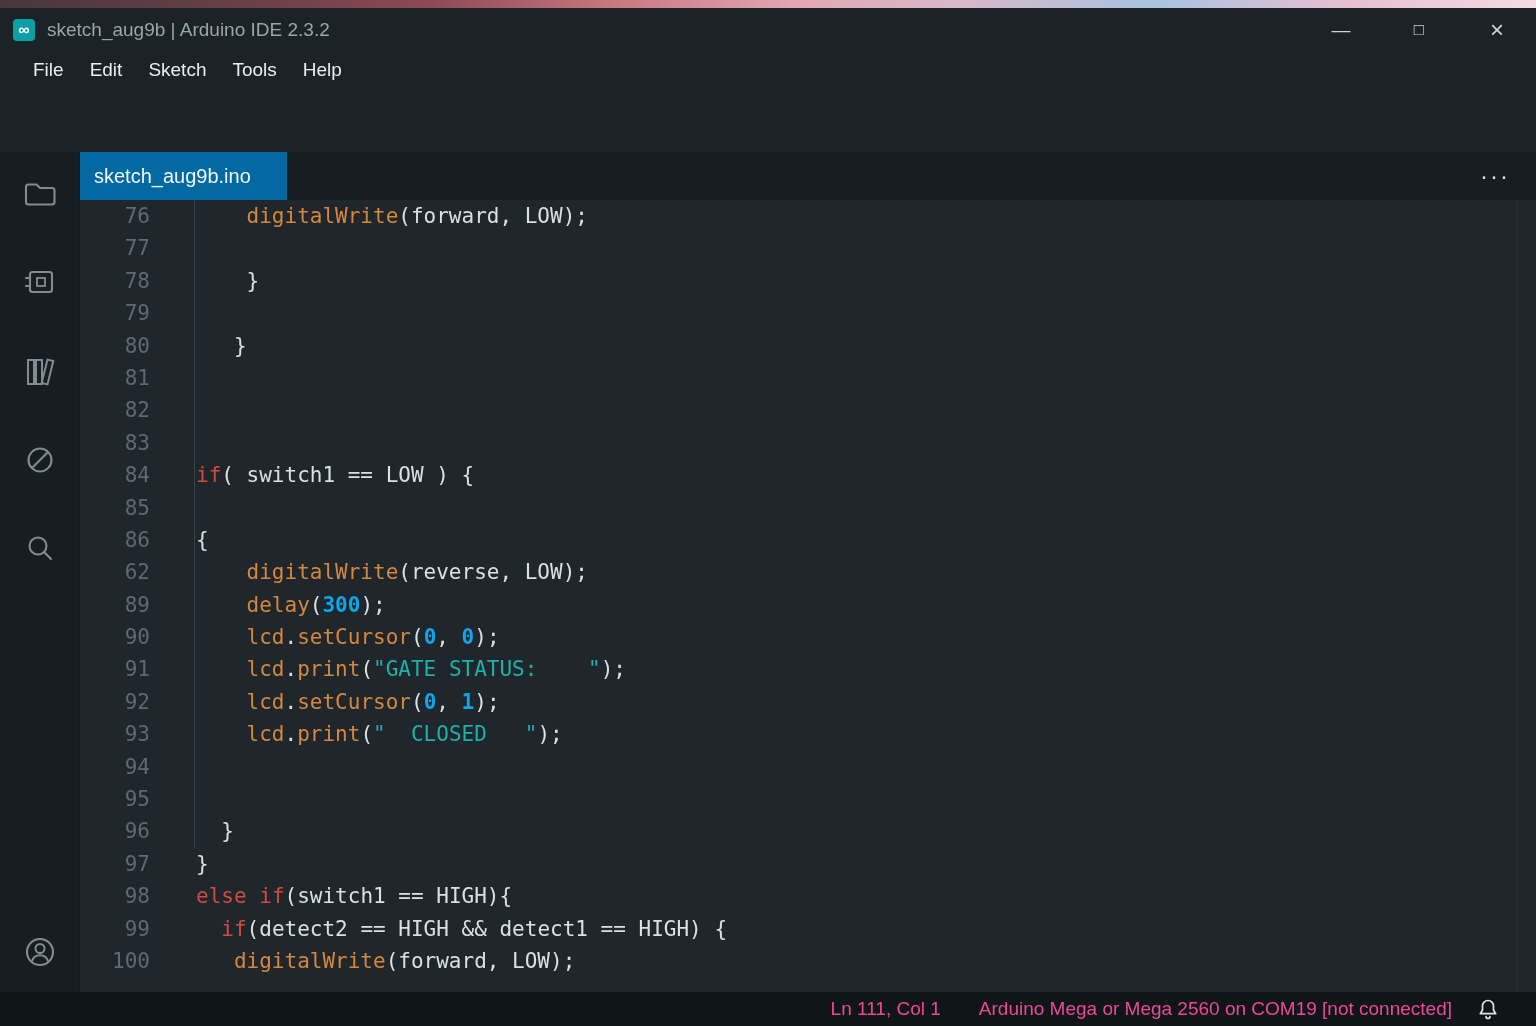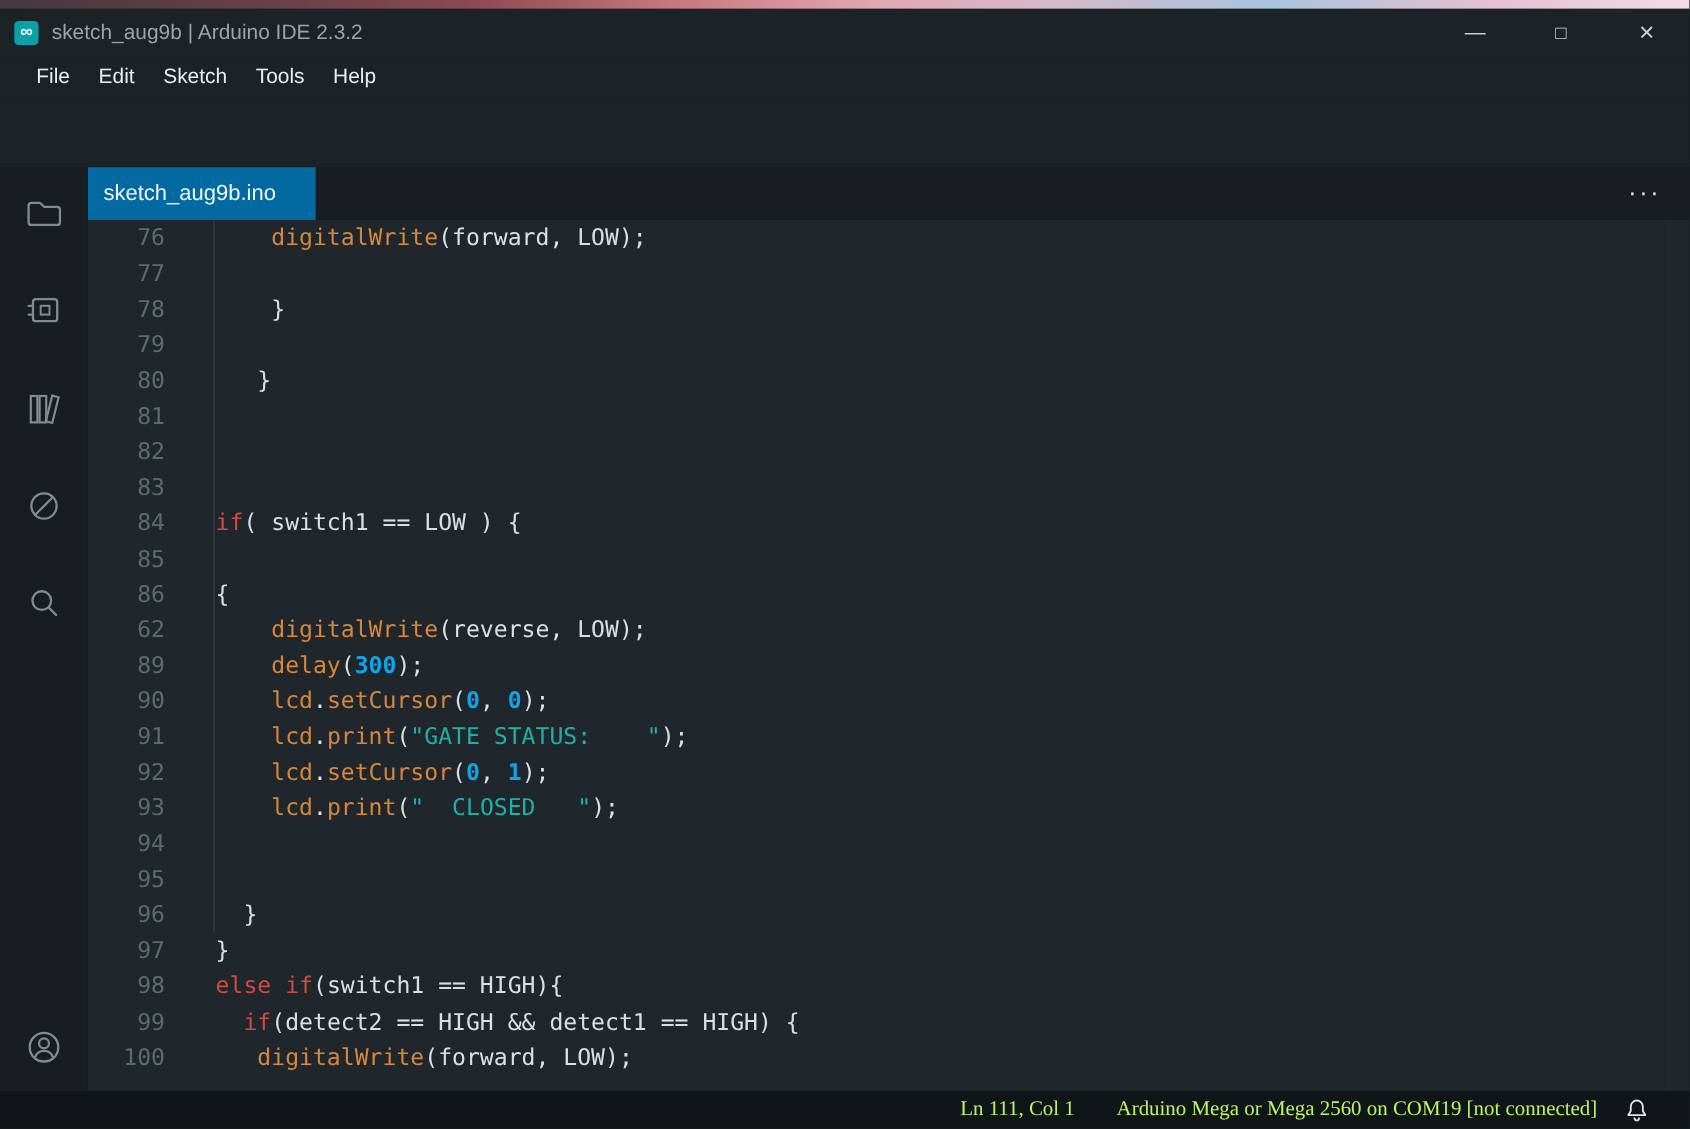--- a/index.html
+++ b/index.html
@@ -100,21 +100,21 @@
   .code{margin-left:46px;}
   .tok-plain{color:#d9e0e2;}
   .tok-kw{color:#cf4b3f;}
   .tok-fn{color:#d6873c;}
   .tok-str{color:#1fb0a7;}
   .tok-num{color:#0ea5e9;font-weight:bold;}
 
   
   .statusbar{
     position:absolute;left:0;top:992px;width:1536px;height:34px;background:#101518;
-    display:flex;align-items:center;color:#bef264;font-size:19px;font-family:Liberation Serif, serif;
+    display:flex;align-items:center;color:#ec4899;font-size:19px;
   }
   .status-position{margin-left:auto;}
   .status-board{margin-left:38px;}
   .status-bell{margin-left:26px;margin-right:38px;display:flex;align-items:center;}
 
   svg{display:block;}
 </style>
 </head>
 <body>
 

